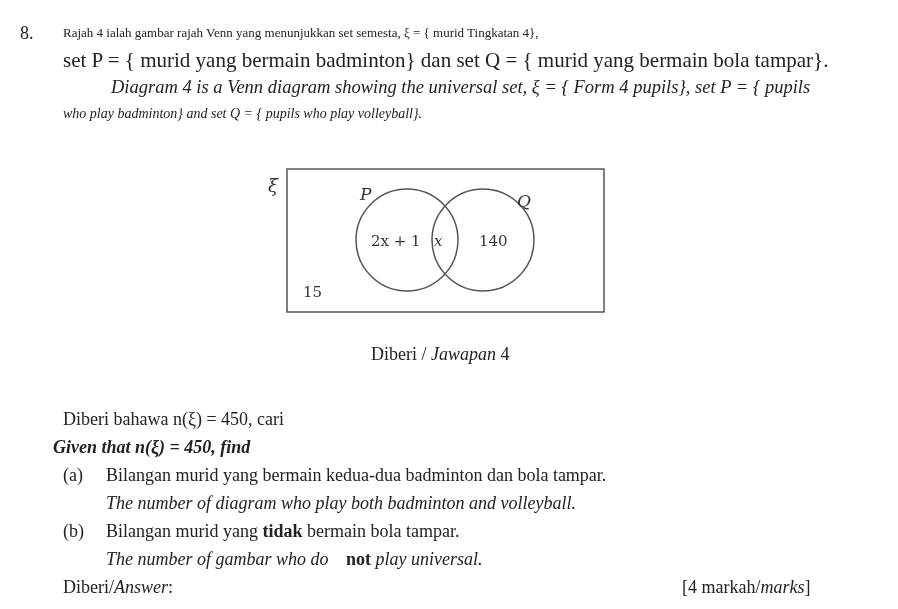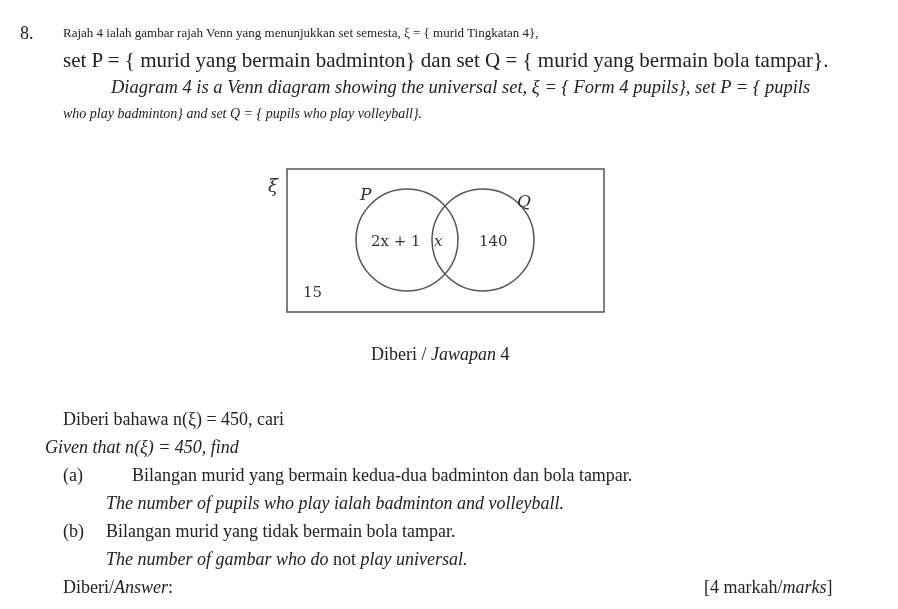--- a/index.html
+++ b/index.html
@@ -1,20 +1,20 @@
 <!DOCTYPE html>
 <html><head>
 <meta charset="utf-8">
 <style>
   html, body { margin:0; padding:0; background:#ffffff; }
   body { width:898px; height:609px; position:relative; overflow:hidden;
          font-family:"Liberation Serif", serif; color:#222; font-size:18px; }
   .abs { position:absolute; white-space:nowrap; line-height:22px; }
   .it { font-style:italic; }
-  .b { font-weight:normal;text-align:center; }
+  .b { font-weight:bold;text-align:center; }
   svg text { font-family:"DejaVu Serif", serif; fill:#333; }
 </style>
 </head>
 <body>
 
 <div class="abs" style="left:20px; top:22px;">8.</div>
 <div class="abs" style="left:63px; top:22px; font-size:13px;">Rajah 4 ialah gambar rajah Venn yang menunjukkan set semesta, ξ = { murid Tingkatan 4},</div>
 <div class="abs" style="left:63px; top:49px; font-size:21px;">set P = { murid yang bermain badminton} dan set Q = { murid yang bermain bola tampar}.</div>
 <div class="abs it" style="left:63px; top:76px; font-size:18.5px;margin-left:48px;">Diagram 4 is a Venn diagram showing the universal set, ξ = { Form 4 pupils}, set P = { pupils</div>
 <div class="abs it" style="left:63px; top:103px; font-size:14px;">who play badminton} and set Q = { pupils who play volleyball}.</div>
@@ -32,32 +32,32 @@
   <text x="53" y="137" font-size="15">15</text>
 </svg>
 
 <div class="abs" style="left:371px; top:343px;">
   <span>Diberi /</span>
   <span class="it">Jawapan</span>
   <span>4</span>
 </div>
 
 <div class="abs" style="left:63px; top:408px;">Diberi bahawa n(ξ) = 450, cari</div>
-<div class="abs it" style="left:45px; top:436px;">Given that n(ξ) = 450, find</div>
+<div class="abs it" style="left:53px; top:436px;font-weight:bold;">Given that n(ξ) = 450, find</div>
 
 <div class="abs" style="left:63px; top:464px;">(a)</div>
-<div class="abs" style="left:106px; top:464px;margin-left:26px;">Bilangan murid yang bermain kedua-dua badminton dan bola tampar.</div>
-<div class="abs it" style="left:106px; top:492px;">The number of pupils who play ialah badminton and volleyball.</div>
+<div class="abs" style="left:106px; top:464px;">Bilangan murid yang bermain kedua-dua badminton dan bola tampar.</div>
+<div class="abs it" style="left:106px; top:492px;">The number of diagram who play both badminton and volleyball.</div>
 
 <div class="abs" style="left:63px; top:520px;">(b)</div>
 <div class="abs" style="left:106px; top:520px;">
   <span>Bilangan murid yang</span>
   <span class="b">tidak</span>
   <span>bermain bola tampar.</span>
 </div>
 <div class="abs it" style="left:106px; top:548px;">
   <span>The number of gambar who do</span>
-  <span class="b" style="font-style:normal;">not</span>
+  <span class="b" style="font-style:normal;margin-left:13px;">not</span>
   <span>play universal.</span>
 </div>
 
 <div class="abs" style="left:63px; top:576px;"><span>Diberi/</span><span class="it">Answer</span><span>:</span></div>
-<div class="abs" style="left:682px; top:576px;margin-left:22px;"><span>[4 markah/</span><span class="it">marks</span><span>]</span></div>
+<div class="abs" style="left:682px; top:576px;"><span>[4 markah/</span><span class="it">marks</span><span>]</span></div>
 
 </body></html>

